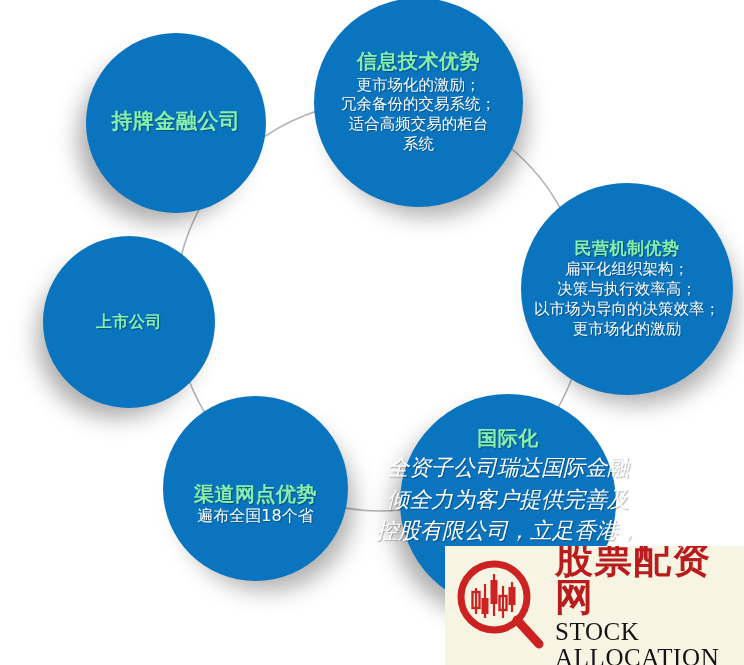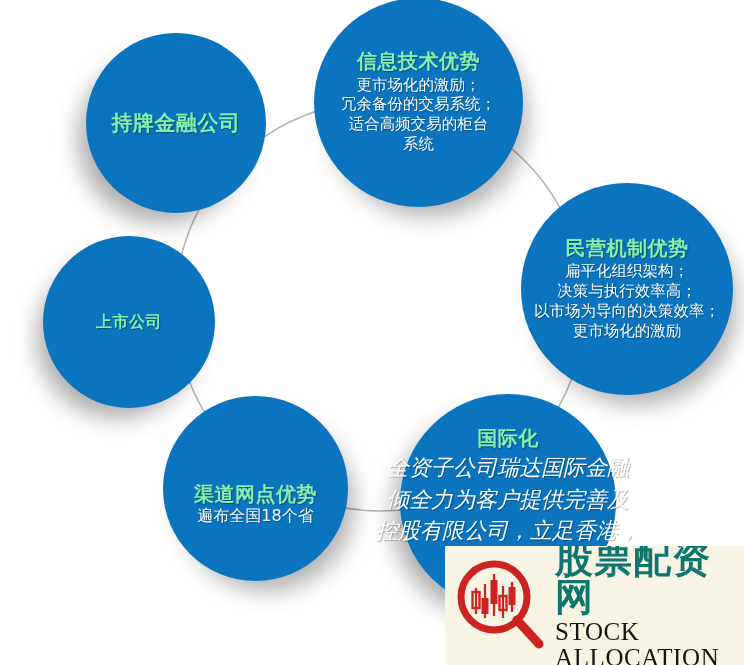--- a/index.html
+++ b/index.html
@@ -49,34 +49,34 @@
     color: #ffffff;
     text-shadow: 1px 1px 1px rgba(0,0,0,0.30);
   }
   .node-body div { white-space: nowrap; }
 
   
   #n-licensed {
     left: 86px; top: 33px; width: 180px; height: 180px;
     box-shadow: -14px 16px 22px -6px rgba(60,60,60,0.42);
   }
-  #n-licensed .node-title { font-size: 21px; }
+  #n-licensed .node-title { font-size: 21px; font-family: Liberation Mono, monospace; }
 
   #n-infotech {
     left: 314px; top: -2px; width: 209px; height: 209px;
     box-shadow: 10px 16px 22px -6px rgba(60,60,60,0.40);
   }
   #n-infotech .node-title { font-size: 20px; margin-bottom: 2px; }
   #n-infotech .node-body { font-size: 15.5px; line-height: 1.28; }
 
   #n-private {
     left: 521px; top: 183px; width: 212px; height: 212px;
     box-shadow: 10px 16px 22px -6px rgba(60,60,60,0.40);
   }
-  #n-private .node-title { font-size: 20px; margin-bottom: 2px; }
+  #n-private .node-title { font-size: 17px; margin-bottom: 2px; }
   #n-private .node-body { font-size: 15.5px; line-height: 1.28; }
 
   #n-global {
     left: 400px; top: 394px; width: 216px; height: 216px;
     box-shadow: -14px 14px 22px -6px rgba(60,60,60,0.42);
   }
   #n-global .node-title { font-size: 20px; margin-bottom: 2px; }
   #n-global .node-body { font-size: 22px; line-height: 1.42; font-style: italic; }
 
   #n-channel {
@@ -112,21 +112,21 @@
     flex: 1 1 auto;
     padding-left: 4px;
     display: flex;
     flex-direction: column;
     justify-content: center;
   }
   #wm-cn {
     font-family: "DejaVu Sans", "Liberation Sans", sans-serif;
     font-weight: bold;
     font-size: 38px;
-    color: #0f766e;
+    color: #b91c1c;
     line-height: 1.02;
     letter-spacing: 1px;
   }
   #wm-en {
     font-family: "Liberation Serif", "DejaVu Serif", serif;
     font-size: 25px;
     color: #141414;
     line-height: 1.05;
     letter-spacing: 0.6px;
     margin-top: 2px;

